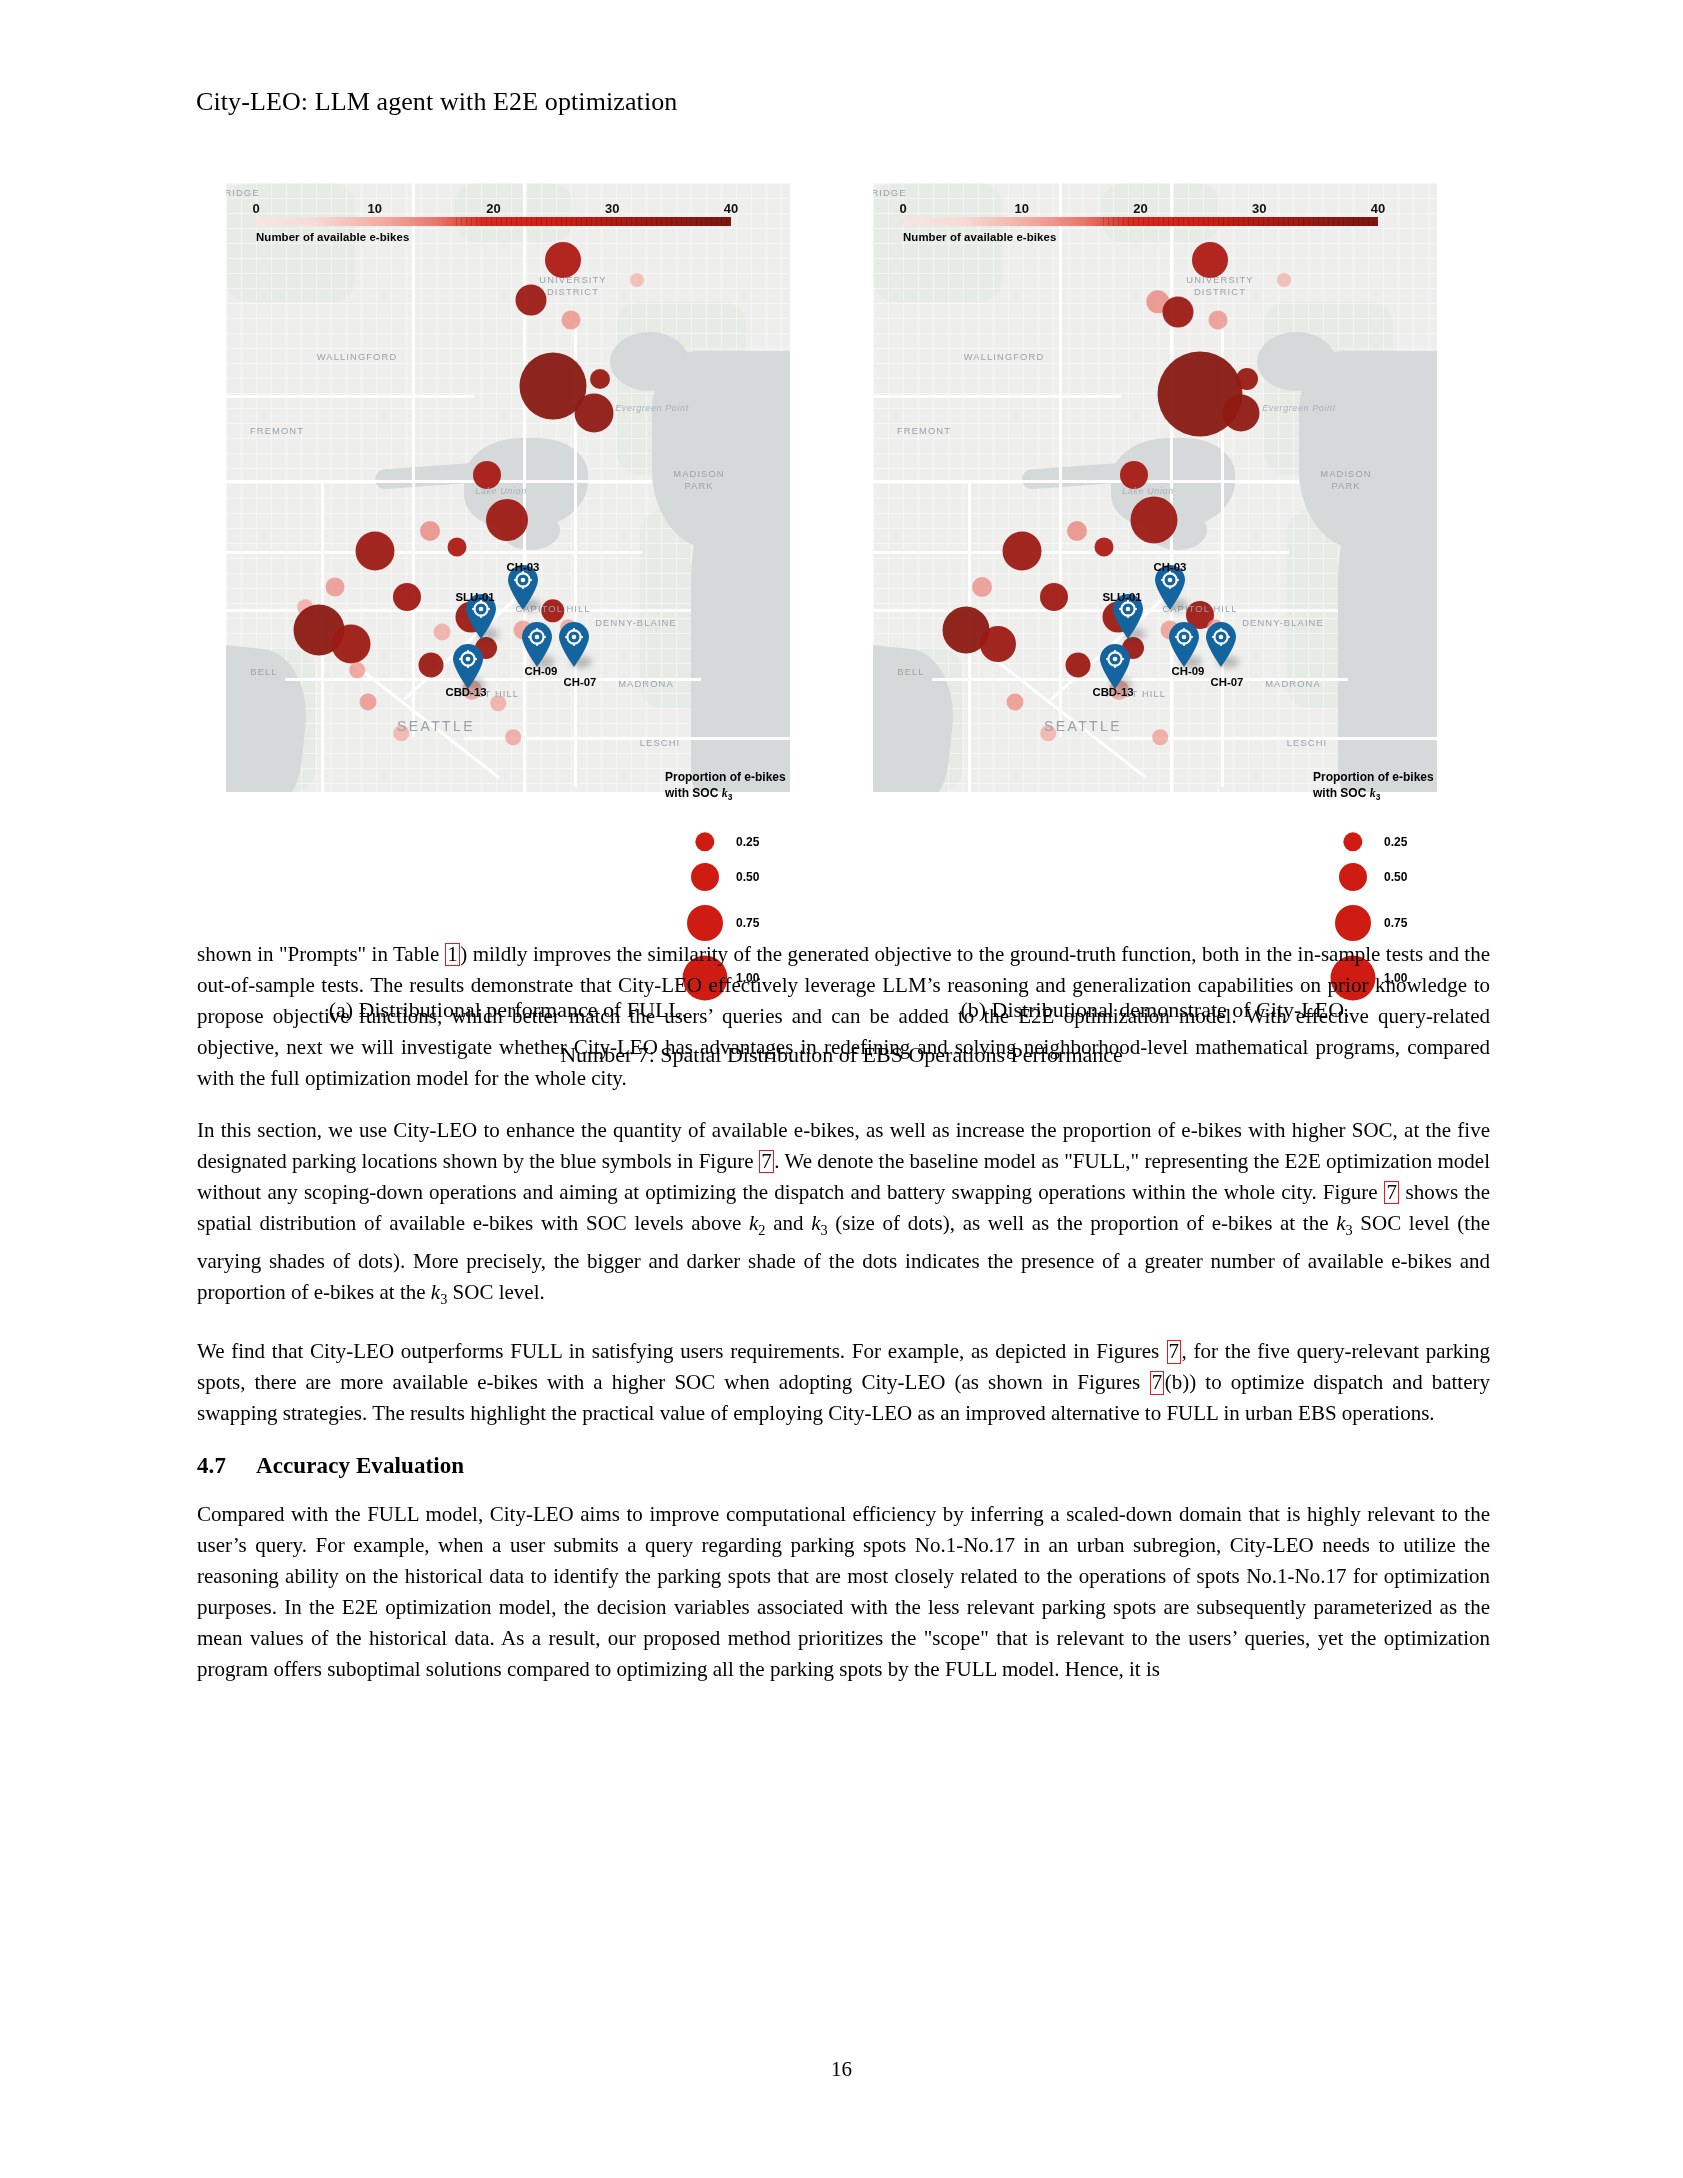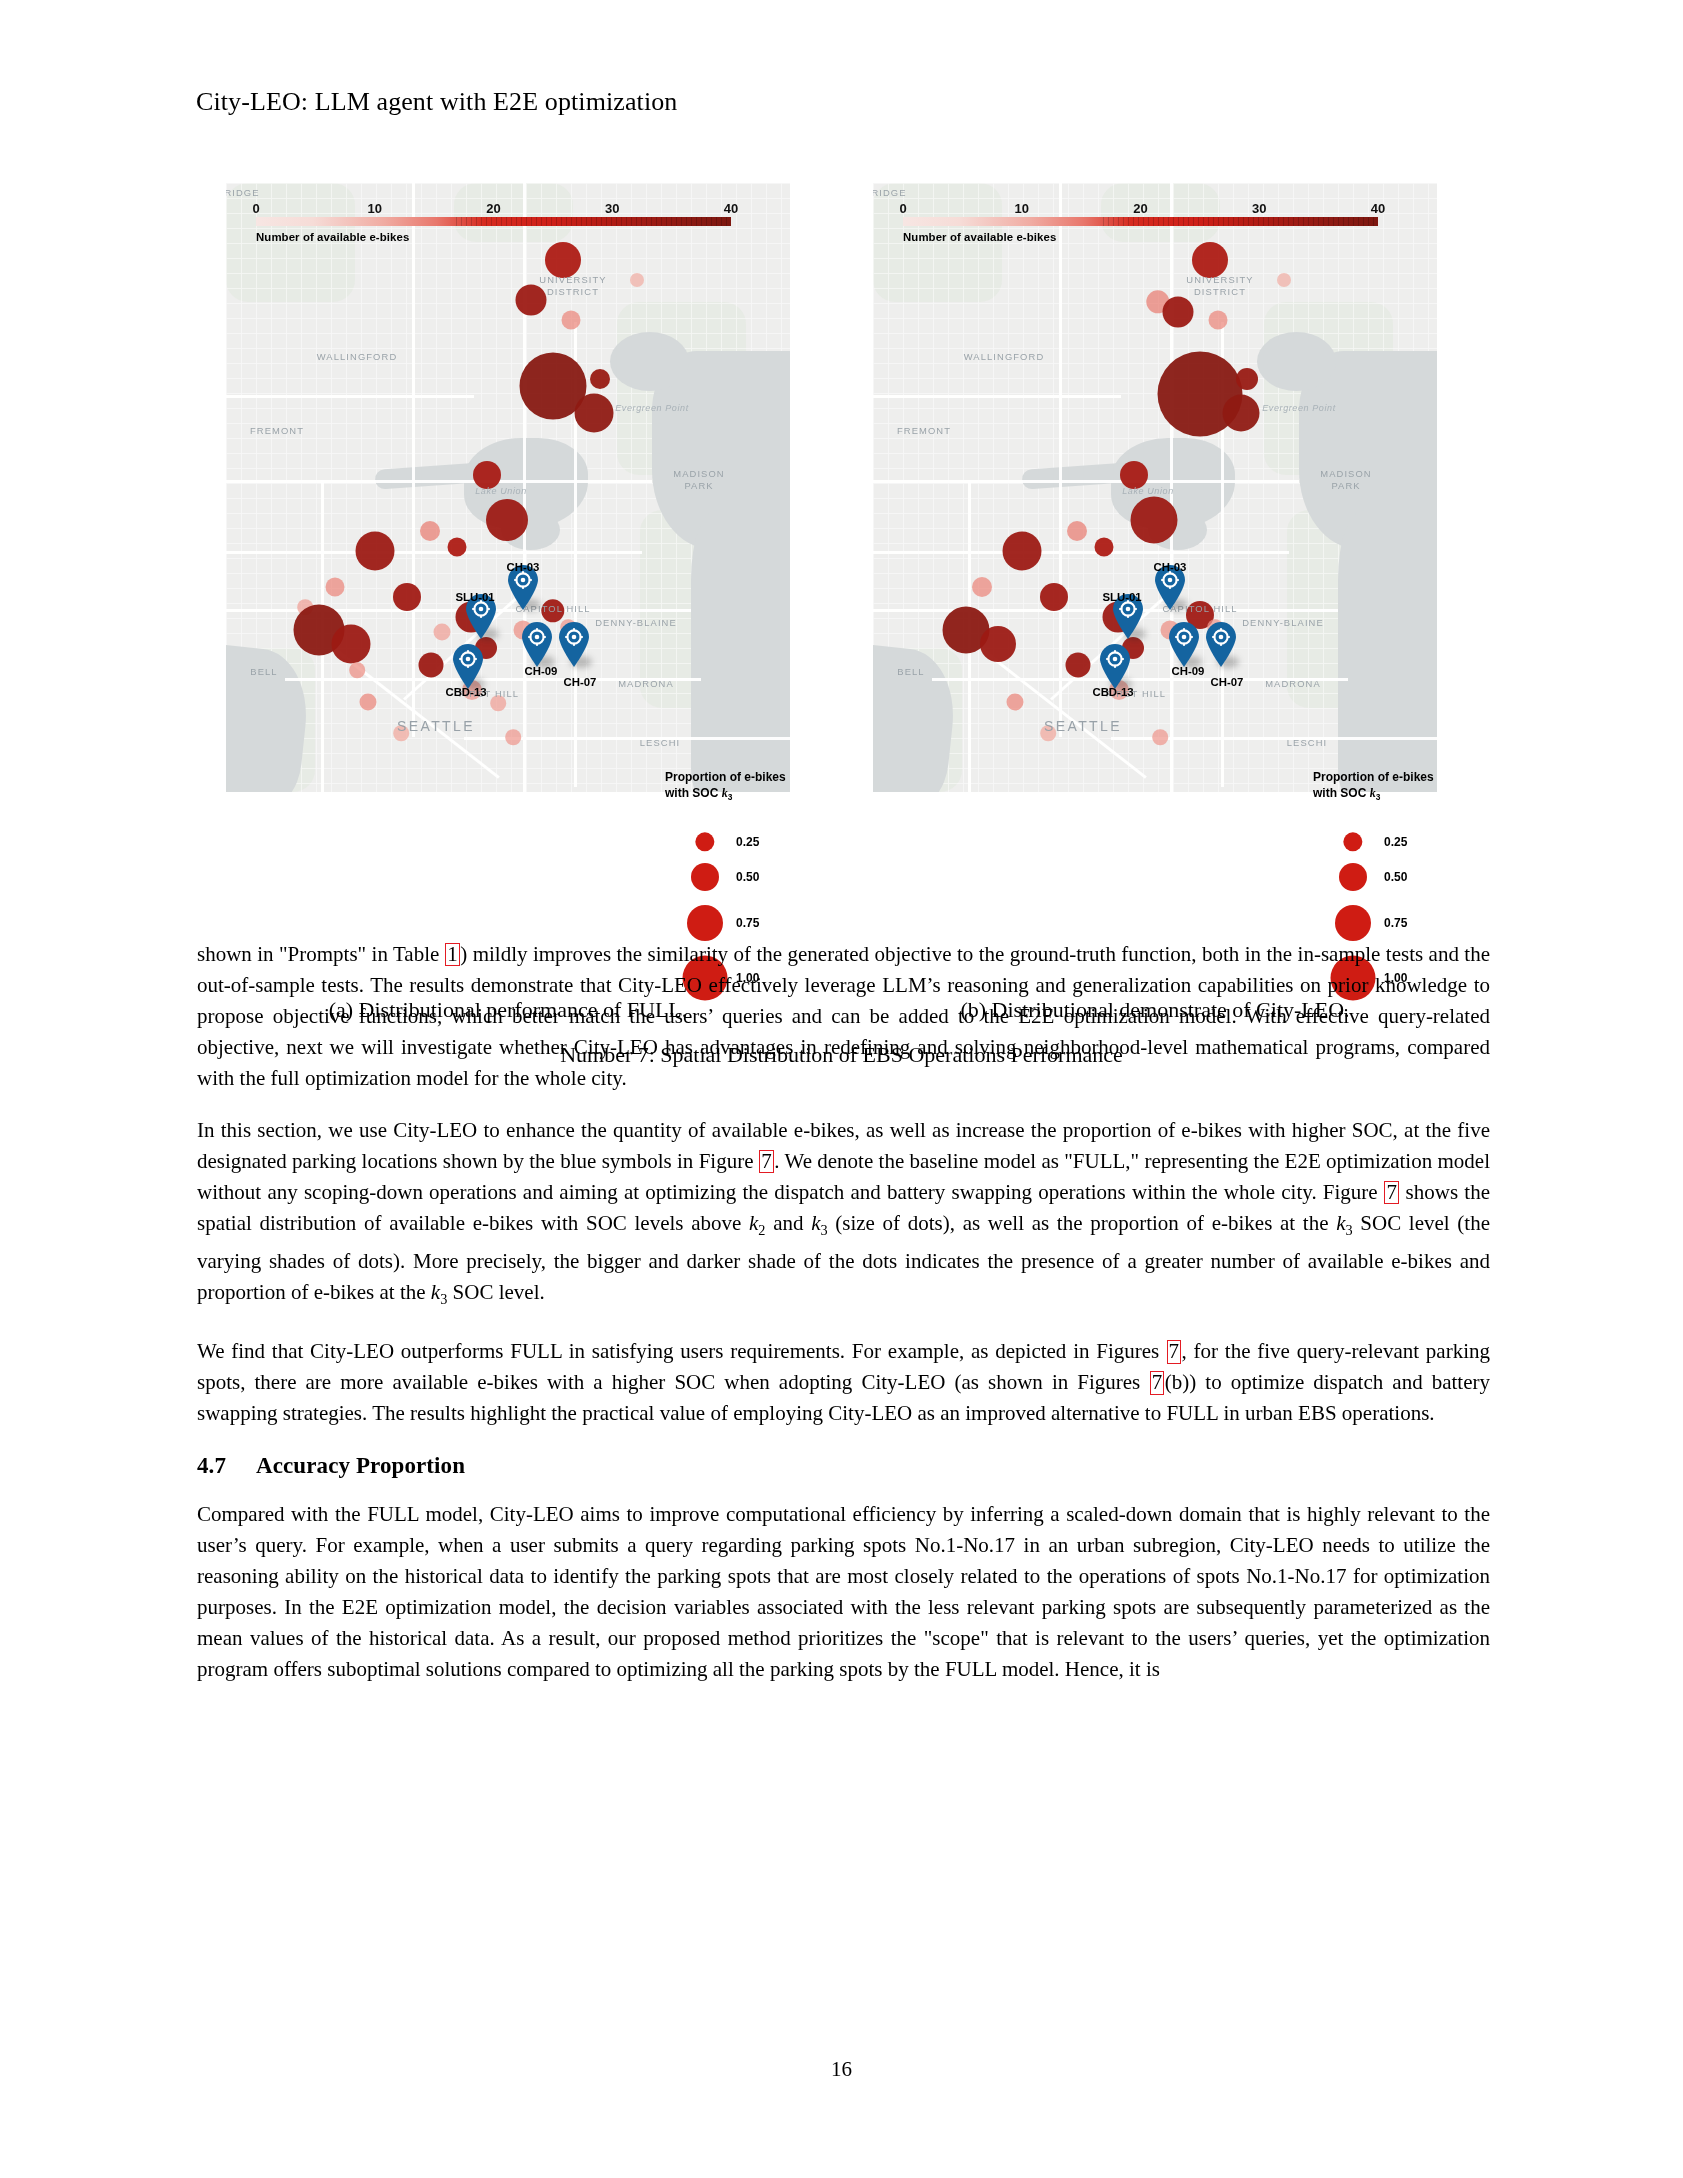--- a/index.html
+++ b/index.html
@@ -526,20 +526,20 @@
     <div class="figcap">Number 7: Spatial Distribution of EBS Operations Performance</div>
   </div>
 
   <div class="body">
     <p class="par" id="par-p1">shown in "Prompts" in Table <span class="lnkbox">1</span>) mildly improves the similarity of the generated objective to the ground-truth function, both in the in-sample tests and the out-of-sample tests. The results demonstrate that City-LEO effectively leverage LLM’s reasoning and generalization capabilities on prior knowledge to propose objective functions, which better match the users’ queries and can be added to the E2E optimization model. With effective query-related objective, next we will investigate whether City-LEO has advantages in redefining and solving neighborhood-level mathematical programs, compared with the full optimization model for the whole city.</p>
 
     <p class="par" id="par-p2">In this section, we use City-LEO to enhance the quantity of available e-bikes, as well as increase the proportion of e-bikes with higher SOC, at the five designated parking locations shown by the blue symbols in Figure <span class="lnkbox">7</span>. We denote the baseline model as "FULL," representing the E2E optimization model without any scoping-down operations and aiming at optimizing the dispatch and battery swapping operations within the whole city. Figure <span class="lnkbox">7</span> shows the spatial distribution of available e-bikes with SOC levels above <span class="mvar">k<sub>2</sub></span> and <span class="mvar">k<sub>3</sub></span> (size of dots), as well as the proportion of e-bikes at the <span class="mvar">k<sub>3</sub></span> SOC level (the varying shades of dots). More precisely, the bigger and darker shade of the dots indicates the presence of a greater number of available e-bikes and proportion of e-bikes at the <span class="mvar">k<sub>3</sub></span> SOC level.</p>
     <p class="par" id="par-p3">We find that City-LEO outperforms FULL in satisfying users requirements. For example, as depicted in Figures <span class="lnkbox">7</span>, for the five query-relevant parking spots, there are more available e-bikes with a higher SOC when adopting City-LEO (as shown in Figures <span class="lnkbox">7</span>(b)) to optimize dispatch and battery swapping strategies. The results highlight the practical value of employing City-LEO as an improved alternative to FULL in urban EBS operations.</p>
 
     <h3 class="sect">
-      <span class="num">4.7</span><span>Accuracy Proportion</span>
+      <span class="num">4.7</span><span>Accuracy Evaluation</span>
     </h3>
     <p class="par" id="par-p4">Compared with the FULL model, City-LEO aims to improve computational efficiency by inferring a scaled-down domain that is highly relevant to the user’s query. For example, when a user submits a query regarding parking spots No.1-No.17 in an urban subregion, City-LEO needs to utilize the reasoning ability on the historical data to identify the parking spots that are most closely related to the operations of spots No.1-No.17 for optimization purposes. In the E2E optimization model, the decision variables associated with the less relevant parking spots are subsequently parameterized as the mean values of the historical data. As a result, our proposed method prioritizes the "scope" that is relevant to the users’ queries, yet the optimization program offers suboptimal solutions compared to optimizing all the parking spots by the FULL model. Hence, it is</p>
   </div>
 
   <div class="pagenum">16</div>
 </div>
 
 
 </body></html>

